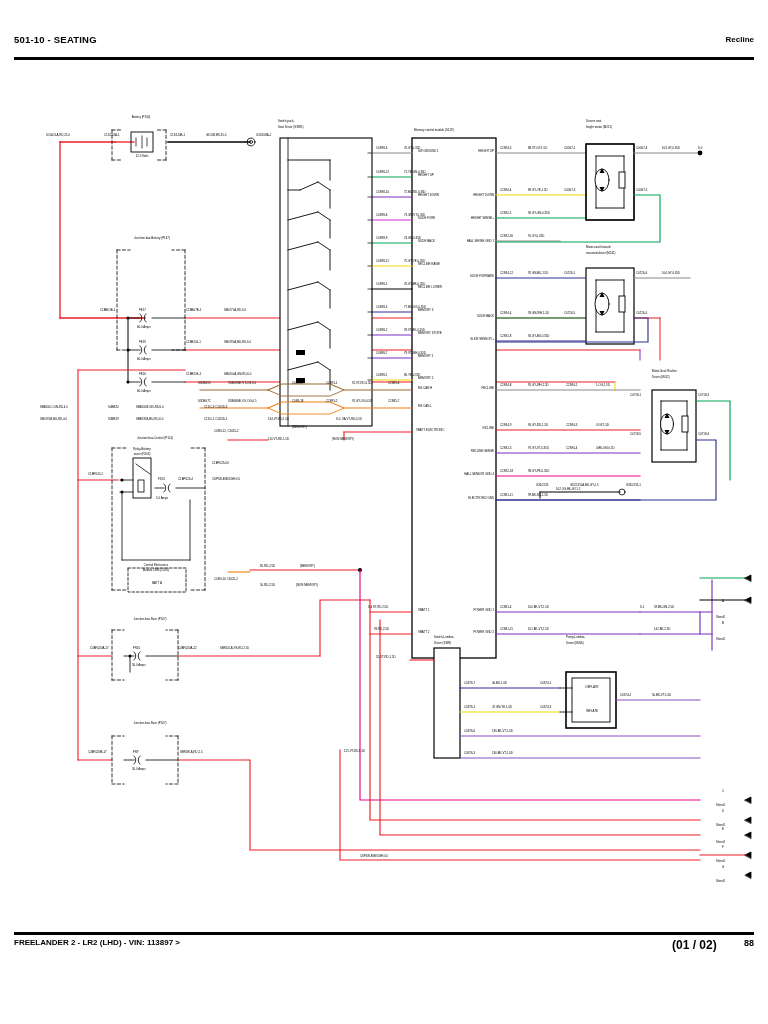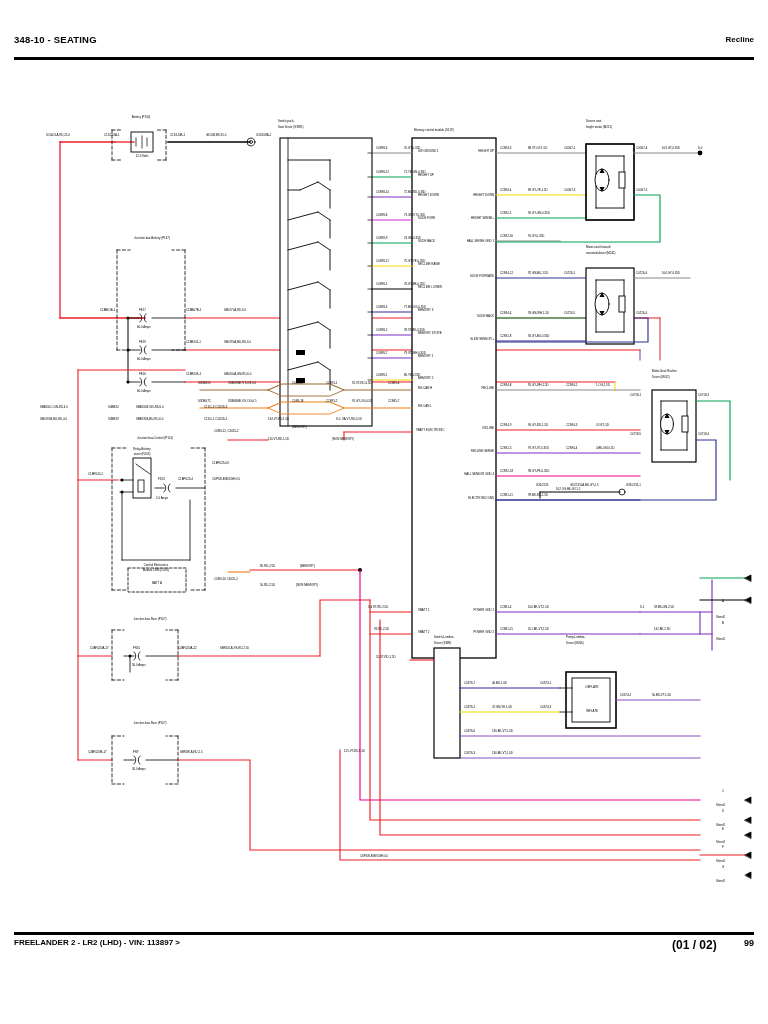--- a/index.html
+++ b/index.html
@@ -27,21 +27,21 @@
        font-family:"Liberation Sans",sans-serif;color:#000;letter-spacing:0px;}
   .lbl.c{text-align:center;}
   .lbl.r{text-align:right;}
 </style>
 </head>
 <body>
 
 <div class="page">
 
   <div class="hdr">
-    <div class="hdr-l">348-10 - SEATING</div>
+    <div class="hdr-l">501-10 - SEATING</div>
     <div class="hdr-r">Recline</div>
   </div>
   <div class="rule top"></div>
 
   <div class="canvas">
 
     <svg width="768" height="870" viewBox="0 0 768 870">
       <g stroke-linecap="square" fill="none">
 
         <path d="M60 82 L60 258" stroke="#ee1c25" stroke-width="1.3"></path>
@@ -541,16 +541,16 @@
 
     <div class="lbl" style="left:344px;top:690px;">125.VT-RD,1.5D</div>
     <div class="lbl" style="left:360px;top:795px;">CSP18LB,BN-WH,0.5</div>
 
   </div>
 
   <div class="rule bot"></div>
   <div class="ftr">
     <div class="ftr-l">FREELANDER 2 - LR2 (LHD) - VIN: 113897 &gt;</div>
     <div class="ftr-c">(01 / 02)</div>
-    <div class="ftr-r">99</div>
+    <div class="ftr-r">88</div>
   </div>
 
 </div>
 
 </body></html>

